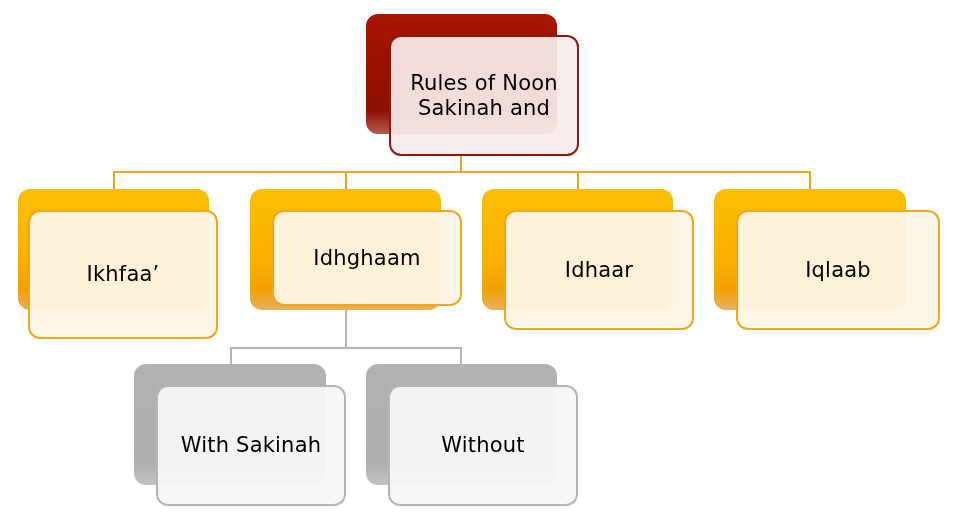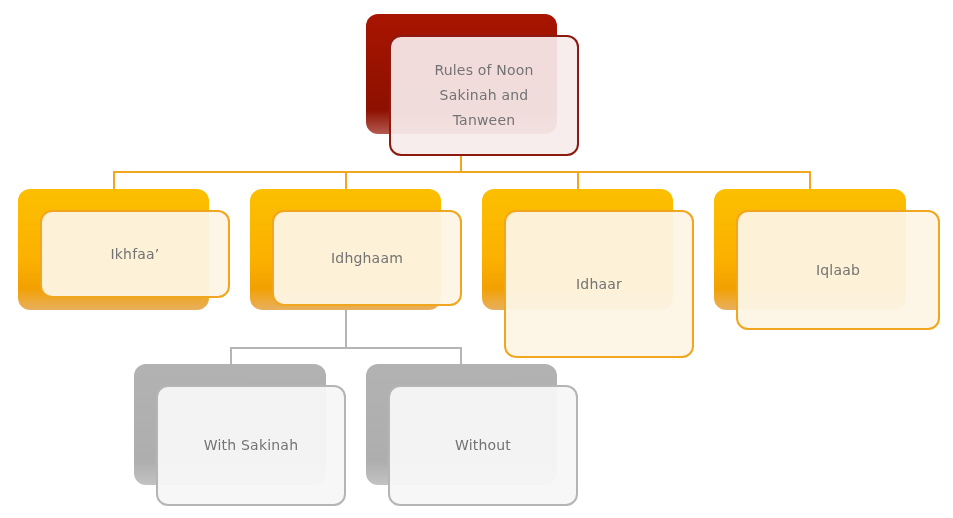--- a/index.html
+++ b/index.html
@@ -2,21 +2,21 @@
 <html><head>
 <meta charset="utf-8">
 <style>
   html, body { margin: 0; padding: 0; background: #ffffff; }
   body { width: 953px; height: 518px; position: relative; overflow: hidden;
          font-family: "DejaVu Sans", "Liberation Sans", sans-serif; }
   .line { position: absolute; }
   .back { position: absolute; border-radius: 12px; }
   .front { position: absolute; border-radius: 12px; box-sizing: border-box;
            display: flex; align-items: center; justify-content: center; text-align: center;
-           font-size: 14px; line-height: 25px; color: #737373; letter-spacing: 0.2px; }
+           font-size: 21px; line-height: 25px; color: #000000; letter-spacing: 0.2px; }
   .red-back { background: linear-gradient(180deg, #a81500 0%, #8d1000 80%, #b35a4f 100%); }
   .red-front { background: rgba(248, 236, 236, 0.93); border: 2px solid #8c1a10; }
   .gold-back { background: linear-gradient(180deg, #fcbf00 0%, #fbb000 60%, #f2a000 82%, #e8b060 100%); }
   .gold-front { background: rgba(253, 245, 230, 0.94); border: 2px solid #f0a61e; }
   .gray-back { background: linear-gradient(180deg, #b2b2b2 0%, #aeaeae 80%, #c2c2c2 100%); }
   .gray-front { background: rgba(247, 247, 247, 0.95); border: 2px solid #b5b5b5; }
   .front span { display: block; }
 </style>
 </head>
 <body>
@@ -31,36 +31,35 @@
 <div class="line" style="left:345px; top:310px; width:2px; height:38px; background:#b5b5b5;"></div>
 <div class="line" style="left:230px; top:347px; width:232px; height:2px; background:#b5b5b5;"></div>
 <div class="line" style="left:230px; top:347px; width:2px; height:17px; background:#b5b5b5;"></div>
 <div class="line" style="left:460px; top:347px; width:2px; height:17px; background:#b5b5b5;"></div>
 
 <div class="back red-back" style="left:366px; top:14px; width:191px; height:120px;"></div>
 <div class="front red-front" style="left:389px; top:35px; width:190px; height:121px;">
   <div>
     <span>Rules of Noon</span>
     <span>Sakinah and</span>
-    <span>Tanween</span>
   </div>
 </div>
 
 <div class="back gold-back" style="left:18px; top:189px; width:191px; height:121px;"></div>
-<div class="front gold-front" style="left:40px; top:210px; width:190px; height:88px;">
+<div class="front gold-front" style="left:28px; top:210px; width:190px; height:129px;">
   <span>Ikhfaa’</span>
 </div>
 
 <div class="back gold-back" style="left:250px; top:189px; width:191px; height:121px;"></div>
 <div class="front gold-front" style="left:272px; top:210px; width:190px; height:96px;">
   <span>Idhghaam</span>
 </div>
 
 <div class="back gold-back" style="left:482px; top:189px; width:191px; height:121px;"></div>
-<div class="front gold-front" style="left:504px; top:210px; width:190px; height:148px;">
+<div class="front gold-front" style="left:504px; top:210px; width:190px; height:120px;">
   <span>Idhaar</span>
 </div>
 
 <div class="back gold-back" style="left:714px; top:189px; width:192px; height:121px;"></div>
 <div class="front gold-front" style="left:736px; top:210px; width:204px; height:120px;">
   <span>Iqlaab</span>
 </div>
 
 <div class="back gray-back" style="left:134px; top:364px; width:192px; height:121px;"></div>
 <div class="front gray-front" style="left:156px; top:385px; width:190px; height:121px;">

